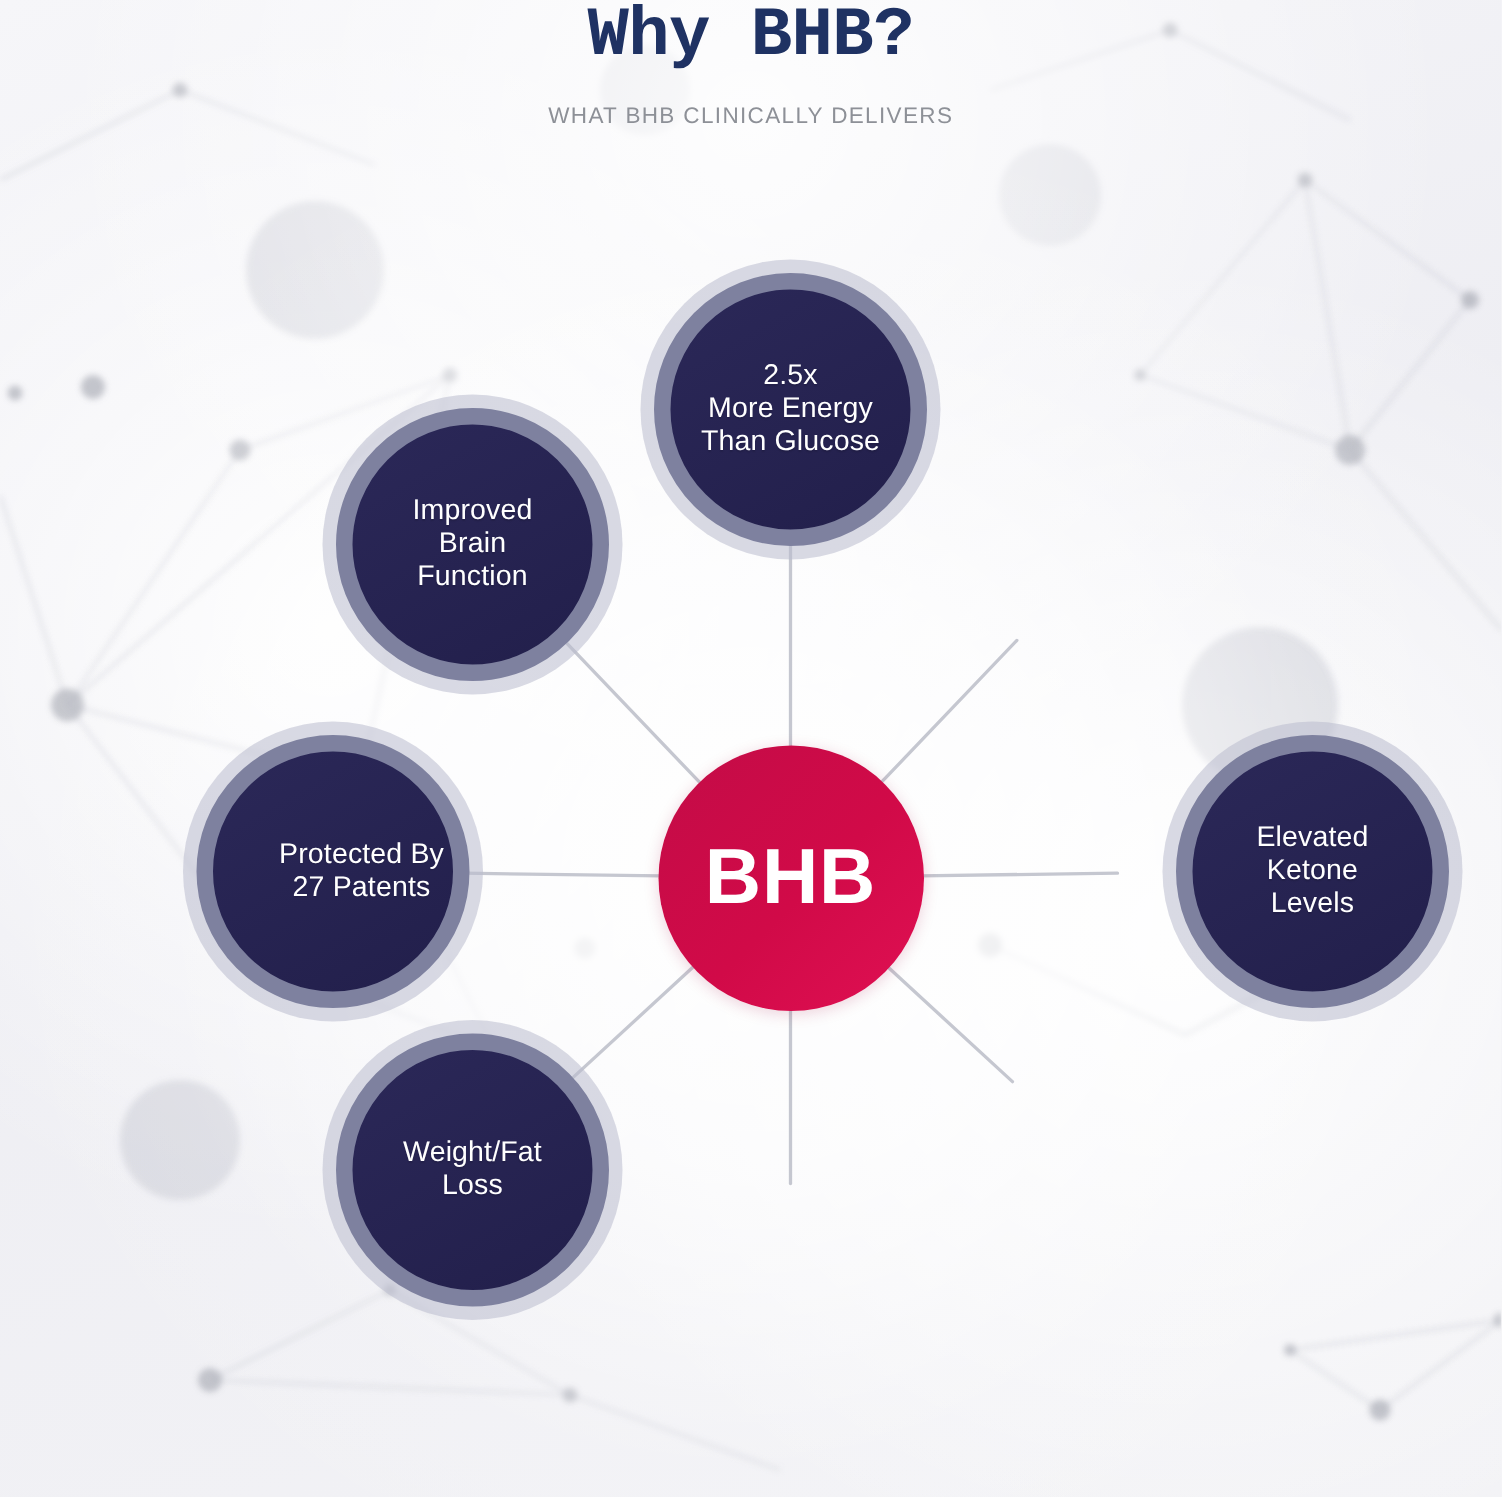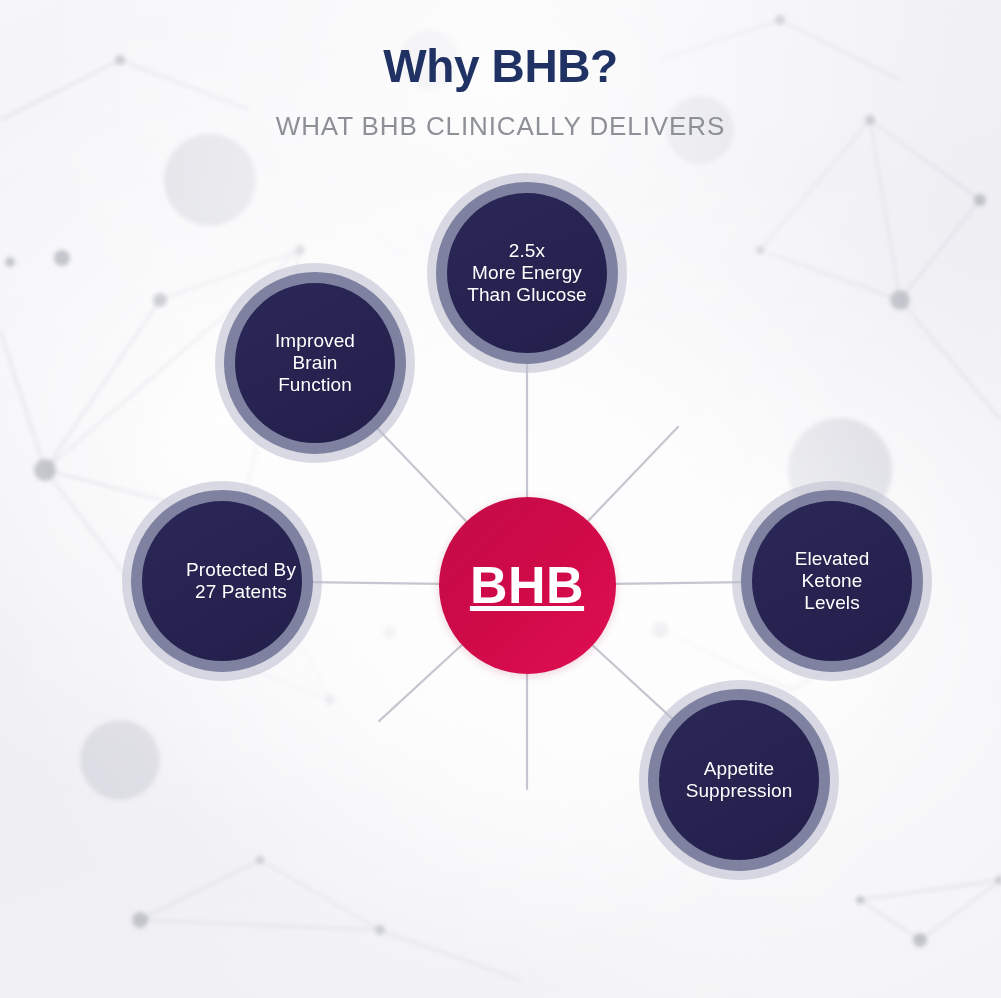--- a/index.html
+++ b/index.html
@@ -48,25 +48,25 @@
     position: absolute;
     left: 0; right: 0; top: 0;
     text-align: center;
     z-index: 5;
   }
   #page-title {
     font-size: 46px;
     font-weight: bold;
     color: #1f3263;
     letter-spacing: -0.4px;
-    margin-top: 42px;
     line-height: 1.05;
+    font-family: Liberation Mono, monospace;
   }
   #page-subtitle {
-    font-size: 26px;
+    font-size: 15px;
     color: #8d9097;
     letter-spacing: 0.9px;
     margin-top: 21px;
     font-weight: normal;
   }
 
   
   #diagram {
     position: absolute;
     left: 0; top: 0;
@@ -110,21 +110,20 @@
     text-shadow: 0 1px 1px rgba(0,0,0,0.12);
   }
 
   
   #center-node {
     width: 177px;
     height: 177px;
     background-image: linear-gradient(135deg, #c30c47 0%, #d10a48 55%, #e01053 100%);
     box-shadow: 0 2px 10px rgba(160,10,60,0.18);
     z-index: 4;
-    text-decoration: underline;
   }
   #center-node .label {
     font-size: 52px;
     font-weight: bold;
     letter-spacing: 0.5px;
     line-height: 1;
   }
 </style>
 </head>
 <body>
@@ -199,25 +198,25 @@
       </g>
   </svg>
 
   <div class="node" id="center-node" style="left: 438.5px; top: 496.5px;">
     <span class="label">BHB</span>
   </div>
 
   <div class="node satellite" id="node-0" style="left: 436px; top: 182px;">
     <span class="label">2.5x<br>More Energy<br>Than Glucose</span>
   </div>
-  <div class="node satellite" id="node-2" style="left: 741px; top: 490px;">
+  <div class="node satellite" id="node-2" style="left: 784px; top: 490px;">
     <span class="label">Elevated<br>Ketone<br>Levels</span>
   </div>
-  <div class="node satellite" id="node-3" style="left: 648px; top: 689px;">
-    <span class="label">Appetite<br>Suppression</span>
+  <div class="node satellite" id="node-5" style="left: 224px; top: 689px;">
+    <span class="label">Weight/Fat<br>Loss</span>
   </div>
   <div class="node satellite" id="node-6" style="left: 131px; top: 490px; justify-content: flex-end;">
     <span class="label">Protected By<br>27 Patents</span>
   </div>
   <div class="node satellite" id="node-7" style="left: 224px; top: 272px;">
     <span class="label">Improved<br>Brain<br>Function</span>
   </div>
 
 </div>
 

